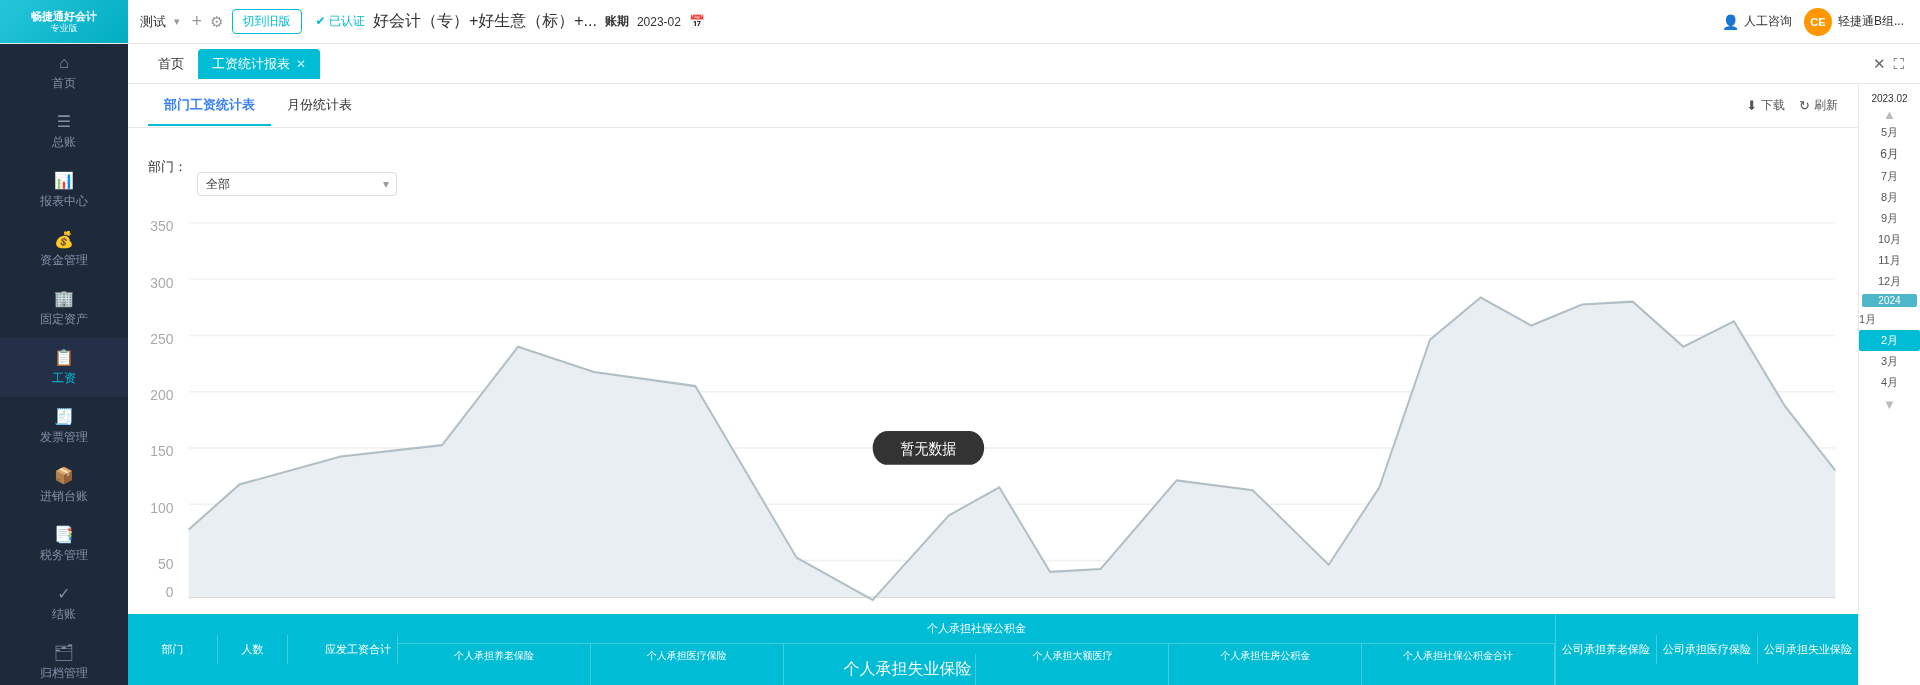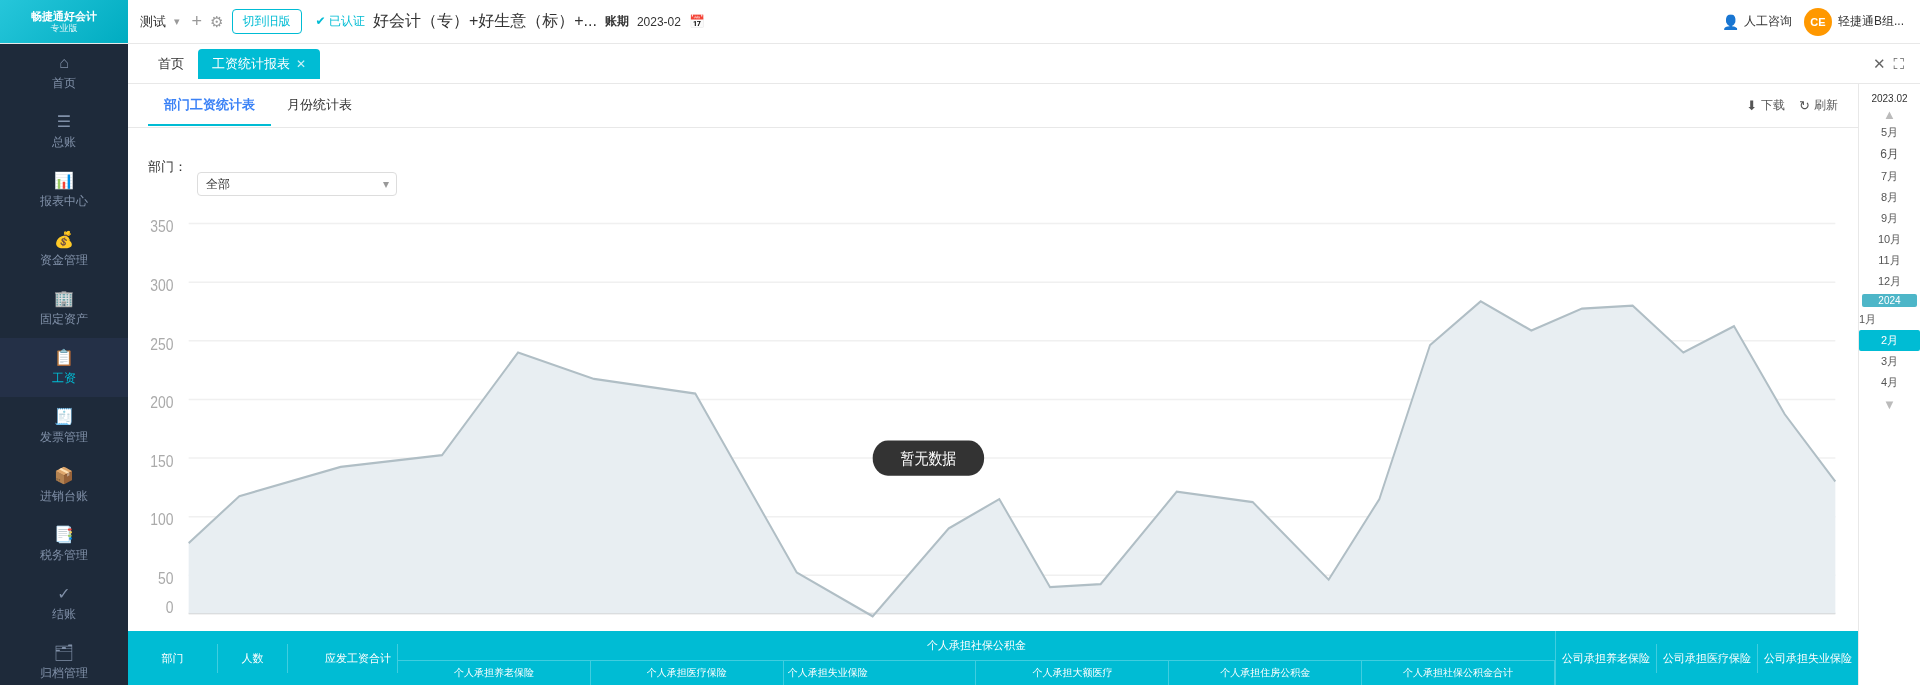--- a/index.html
+++ b/index.html
@@ -172,21 +172,21 @@
 
             <div style="display:flex; align-items:center;">
               <div style="padding:7px 6px; text-align:center; border-right:1px solid rgba(255,255,255,0.25); min-width:90px; width:90px; font-size:11px;">部门</div>
               <div style="padding:7px 6px; text-align:center; border-right:1px solid rgba(255,255,255,0.25); min-width:70px; width:70px; font-size:11px;">人数</div>
               <div style="padding:7px 6px; text-align:right; border-right:1px solid rgba(255,255,255,0.25); min-width:110px; width:110px; font-size:11px;">应发工资合计</div>
               <div style="flex:1; text-align:center; border-right:1px solid rgba(255,255,255,0.25);">
                 <div style="padding:7px 6px; border-bottom:1px solid rgba(255,255,255,0.25); font-size:11px;">个人承担社保公积金</div>
                 <div style="display:flex;">
                   <div style="flex:1; padding:5px 4px; text-align:center; border-right:1px solid rgba(255,255,255,0.25); font-size:10px;">个人承担养老保险</div>
                   <div style="flex:1; padding:5px 4px; text-align:center; border-right:1px solid rgba(255,255,255,0.25); font-size:10px;">个人承担医疗保险</div>
-                  <div style="flex:1; padding:5px 4px; text-align:left; border-right:1px solid rgba(255,255,255,0.25); font-size:10px;">个人承担失业保险</div>
+                  <div style="flex:1; padding:5px 4px; text-align:right; border-right:1px solid rgba(255,255,255,0.25); font-size:16px;margin-top:10px;">个人承担失业保险</div>
                   <div style="flex:1; padding:5px 4px; text-align:center; border-right:1px solid rgba(255,255,255,0.25); font-size:10px;">个人承担大额医疗</div>
                   <div style="flex:1; padding:5px 4px; text-align:center; border-right:1px solid rgba(255,255,255,0.25); font-size:10px;">个人承担住房公积金</div>
                   <div style="flex:1; padding:5px 4px; text-align:center; border-right:1px solid rgba(255,255,255,0.25); font-size:10px;">个人承担社保公积金合计</div>
                 </div>
               </div>
               <div style="min-width:100px; padding:7px 6px; text-align:center; border-right:1px solid rgba(255,255,255,0.25); font-size:11px;">公司承担养老保险</div>
               <div style="min-width:100px; padding:7px 6px; text-align:center; border-right:1px solid rgba(255,255,255,0.25); font-size:11px;">公司承担医疗保险</div>
               <div style="min-width:100px; padding:7px 6px; text-align:center; font-size:11px;">公司承担失业保险</div>
             </div>
           </div>

